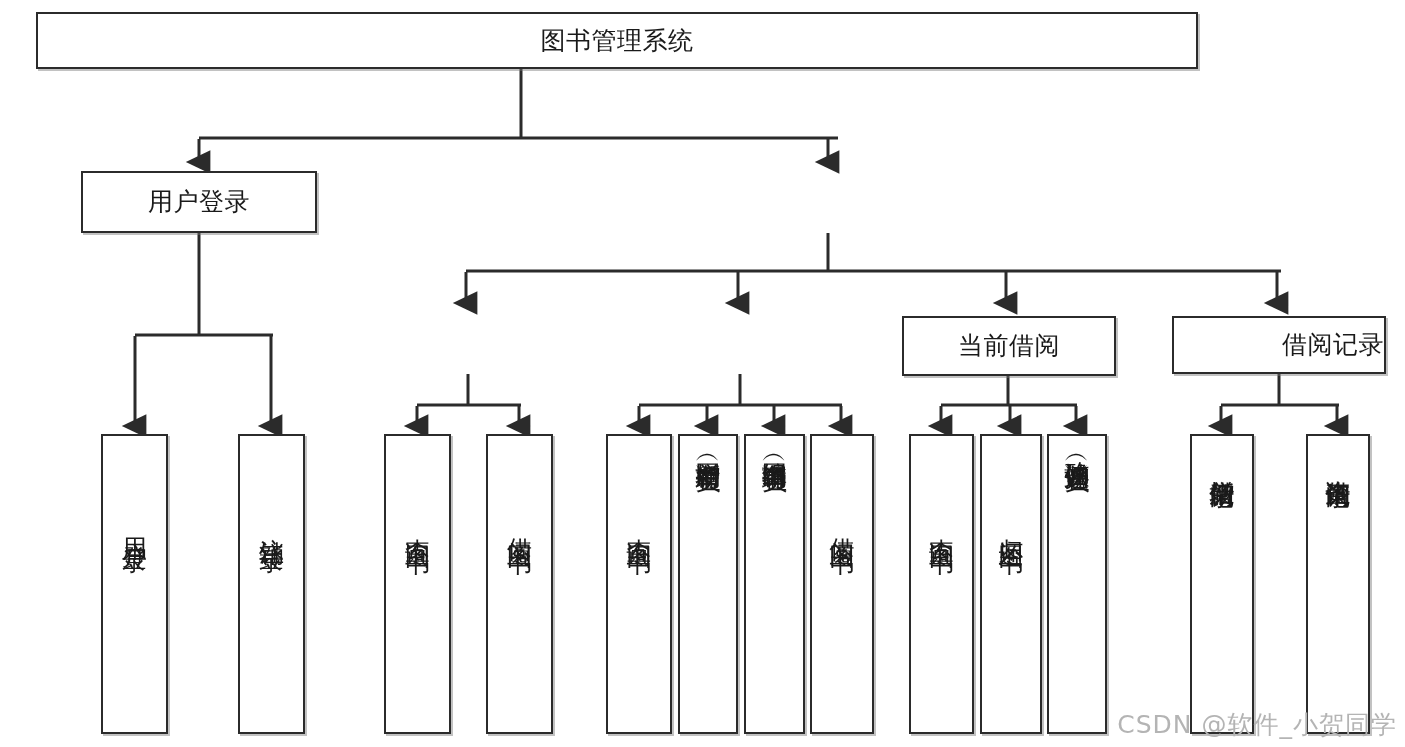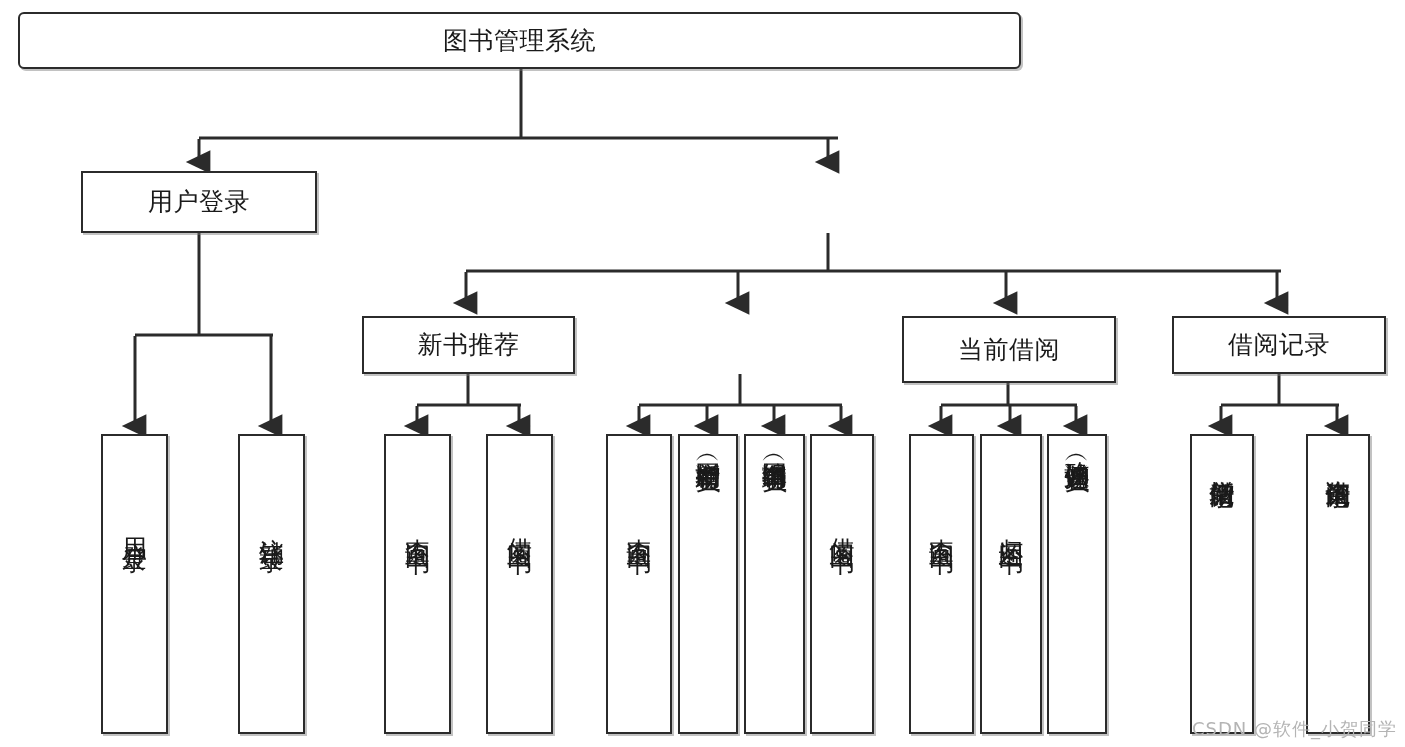--- a/index.html
+++ b/index.html
@@ -59,21 +59,21 @@
     line-height: 1.0;
   }
   .node.vert.tall .label {
     font-size: 25px;
     letter-spacing: 1px;
   }
   #watermark {
     position: absolute;
     right: 8px;
     bottom: 6px;
-    font-size: 18px;
+    font-size: 25px;
     color: #b4b4b4;
     letter-spacing: 1px;
     user-select: none;
     white-space: nowrap;
   }
 </style>
 </head>
 <body>
 
 <div id="canvas">
@@ -121,35 +121,32 @@
       <path d="M1010,406 L1010,426" marker-end="url(#arrow)"></path>
       <path d="M1076,406 L1076,426" marker-end="url(#arrow)"></path>
 
       <path d="M1279,374 L1279,405"></path>
       <path d="M1221,405 L1339,405"></path>
       <path d="M1221,406 L1221,426" marker-end="url(#arrow)"></path>
       <path d="M1337,406 L1337,426" marker-end="url(#arrow)"></path>
     </g>
   </svg>
 
-  <div class="node horiz" style="left:18px; top:12px; width:1003px; height:57px;border-radius:6px;">
+  <div class="node horiz" style="left:36px; top:12px; width:1162px; height:57px;">
     <span class="label">图书管理系统</span>
   </div>
 
   <div class="node horiz" style="left:81px; top:171px; width:236px; height:62px;">
     <span class="label">用户登录</span>
   </div>
 
-  <div class="node horiz" style="left:362px; top:316px; width:213px; height:58px;">
-    <span class="label">新书推荐</span>
-  </div>
-  <div class="node horiz" style="left:902px; top:316px; width:214px; height:67px;">
+  <div class="node horiz" style="left:902px; top:316px; width:214px; height:60px;">
     <span class="label">当前借阅</span>
   </div>
-  <div class="node horiz" style="left:1172px; top:316px; width:214px; height:58px;">
+  <div class="node horiz" style="left:1172px; top:316px; width:214px; height:58px;justify-content:flex-end;">
     <span class="label">借阅记录</span>
   </div>
 
   <div class="node vert" style="left:101px; top:434px; width:67px; height:300px; padding-top:82px;">
     <span class="label">用户登录</span>
   </div>
   <div class="node vert" style="left:238px; top:434px; width:67px; height:300px; padding-top:82px;">
     <span class="label">注销登录</span>
   </div>
 

